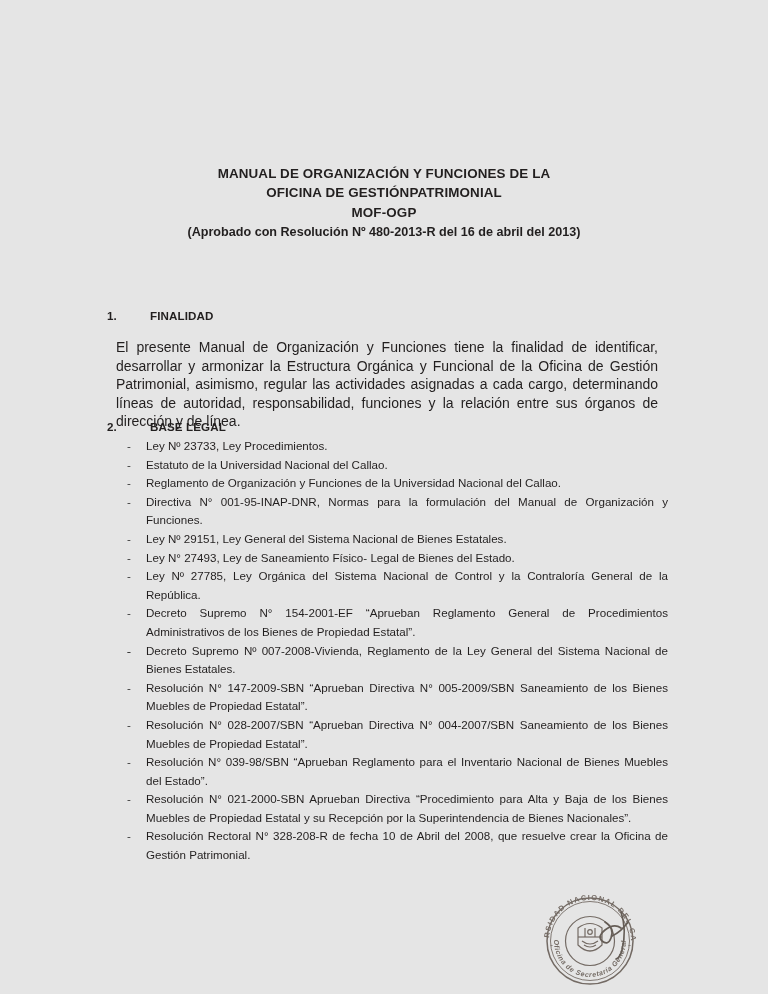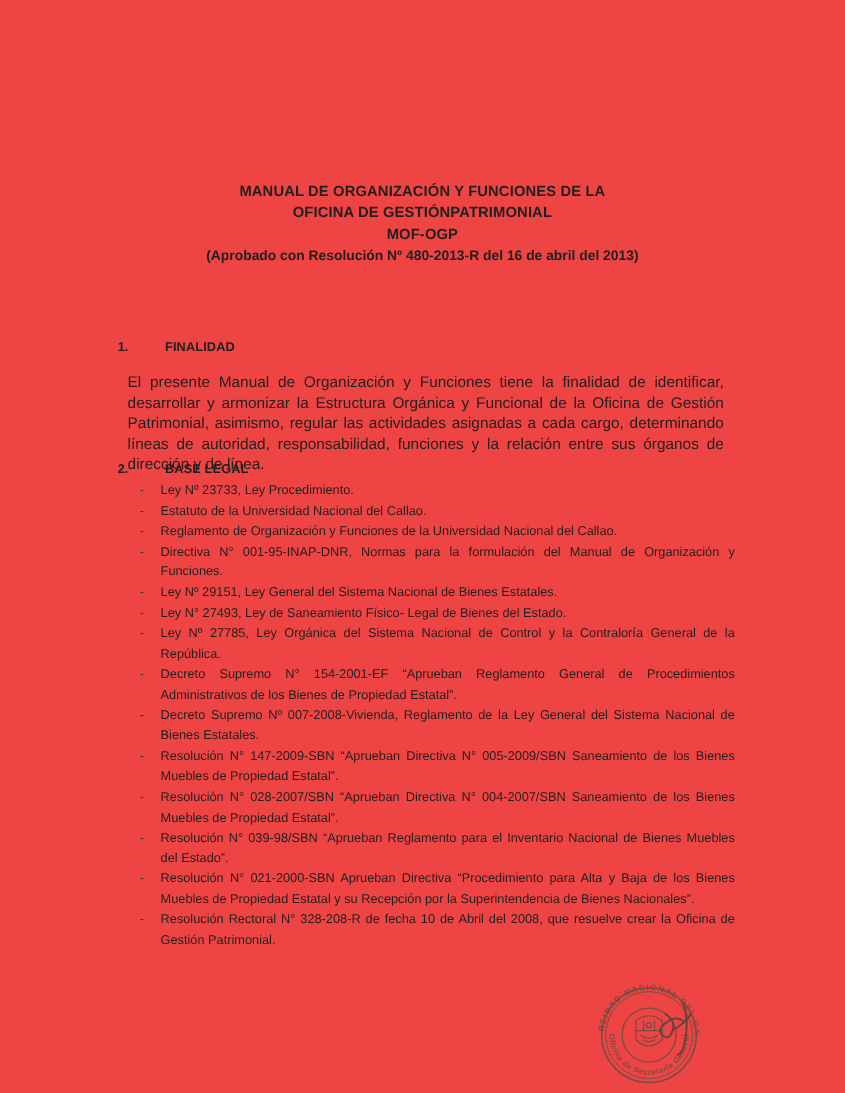--- a/index.html
+++ b/index.html
@@ -12,21 +12,21 @@
     height: 994px;
     position: relative;
     font-family: "Liberation Sans", sans-serif;
     color: #221f1f;
     -webkit-font-smoothing: antialiased;
   }
 
   .page {
     position: absolute;
     inset: 0;
-    background: #ef4444;
+    background: #e5e5e5;
   }
 
   
   .title-block {
     position: absolute;
     left: 100px;
     top: 164px;
     width: 568px;
     text-align: center;
   }
@@ -142,21 +142,21 @@
     </div>
     <p class="body-paragraph">El presente Manual de Organización y Funciones tiene la finalidad de identificar, desarrollar y armonizar la Estructura Orgánica y Funcional de la Oficina de Gestión Patrimonial, asimismo, regular las actividades asignadas a cada cargo, determinando líneas de autoridad, responsabilidad, funciones y la relación entre sus órganos de dirección y de línea.</p>
   </div>
 
   <div class="section" id="section-base-legal">
     <div class="section-heading">
       <span class="section-number">2.</span>
       <span class="section-label">BASE LEGAL</span>
     </div>
     <ul class="dash-list" id="base-legal-list">
-        <li class="dash-item single"><span class="dash-marker">-</span><span>Ley Nº  23733, Ley Procedimiento.</span></li>
+        <li class="dash-item single"><span class="dash-marker">-</span><span>Ley Nº  23733, Ley Procedimientos.</span></li>
         <li class="dash-item single"><span class="dash-marker">-</span><span>Estatuto de la Universidad Nacional del Callao.</span></li>
         <li class="dash-item single"><span class="dash-marker">-</span><span>Reglamento de Organización y Funciones de la Universidad Nacional del Callao.</span></li>
         <li class="dash-item"><span class="dash-marker">-</span><span>Directiva N° 001-95-INAP-DNR, Normas para la formulación del Manual de Organización y Funciones.</span></li>
         <li class="dash-item single"><span class="dash-marker">-</span><span>Ley Nº 29151, Ley General del  Sistema Nacional de Bienes Estatales.</span></li>
         <li class="dash-item single"><span class="dash-marker">-</span><span>Ley N° 27493,  Ley de Saneamiento Físico- Legal de Bienes del Estado.</span></li>
         <li class="dash-item"><span class="dash-marker">-</span><span>Ley Nº 27785, Ley Orgánica del Sistema Nacional de Control y la Contraloría General de la República.</span></li>
         <li class="dash-item"><span class="dash-marker">-</span><span>Decreto Supremo N° 154-2001-EF “Aprueban Reglamento General de Procedimientos Administrativos de los Bienes de Propiedad Estatal”.</span></li>
         <li class="dash-item"><span class="dash-marker">-</span></li>
         <li class="dash-item"><span class="dash-marker">-</span><span>Decreto Supremo Nº 007-2008-Vivienda, Reglamento de la Ley General del Sistema Nacional de Bienes Estatales.</span></li>
         <li class="dash-item"><span class="dash-marker">-</span><span>Resolución N° 147-2009-SBN “Aprueban Directiva N° 005-2009/SBN Saneamiento de los Bienes Muebles de Propiedad Estatal”.</span></li>

